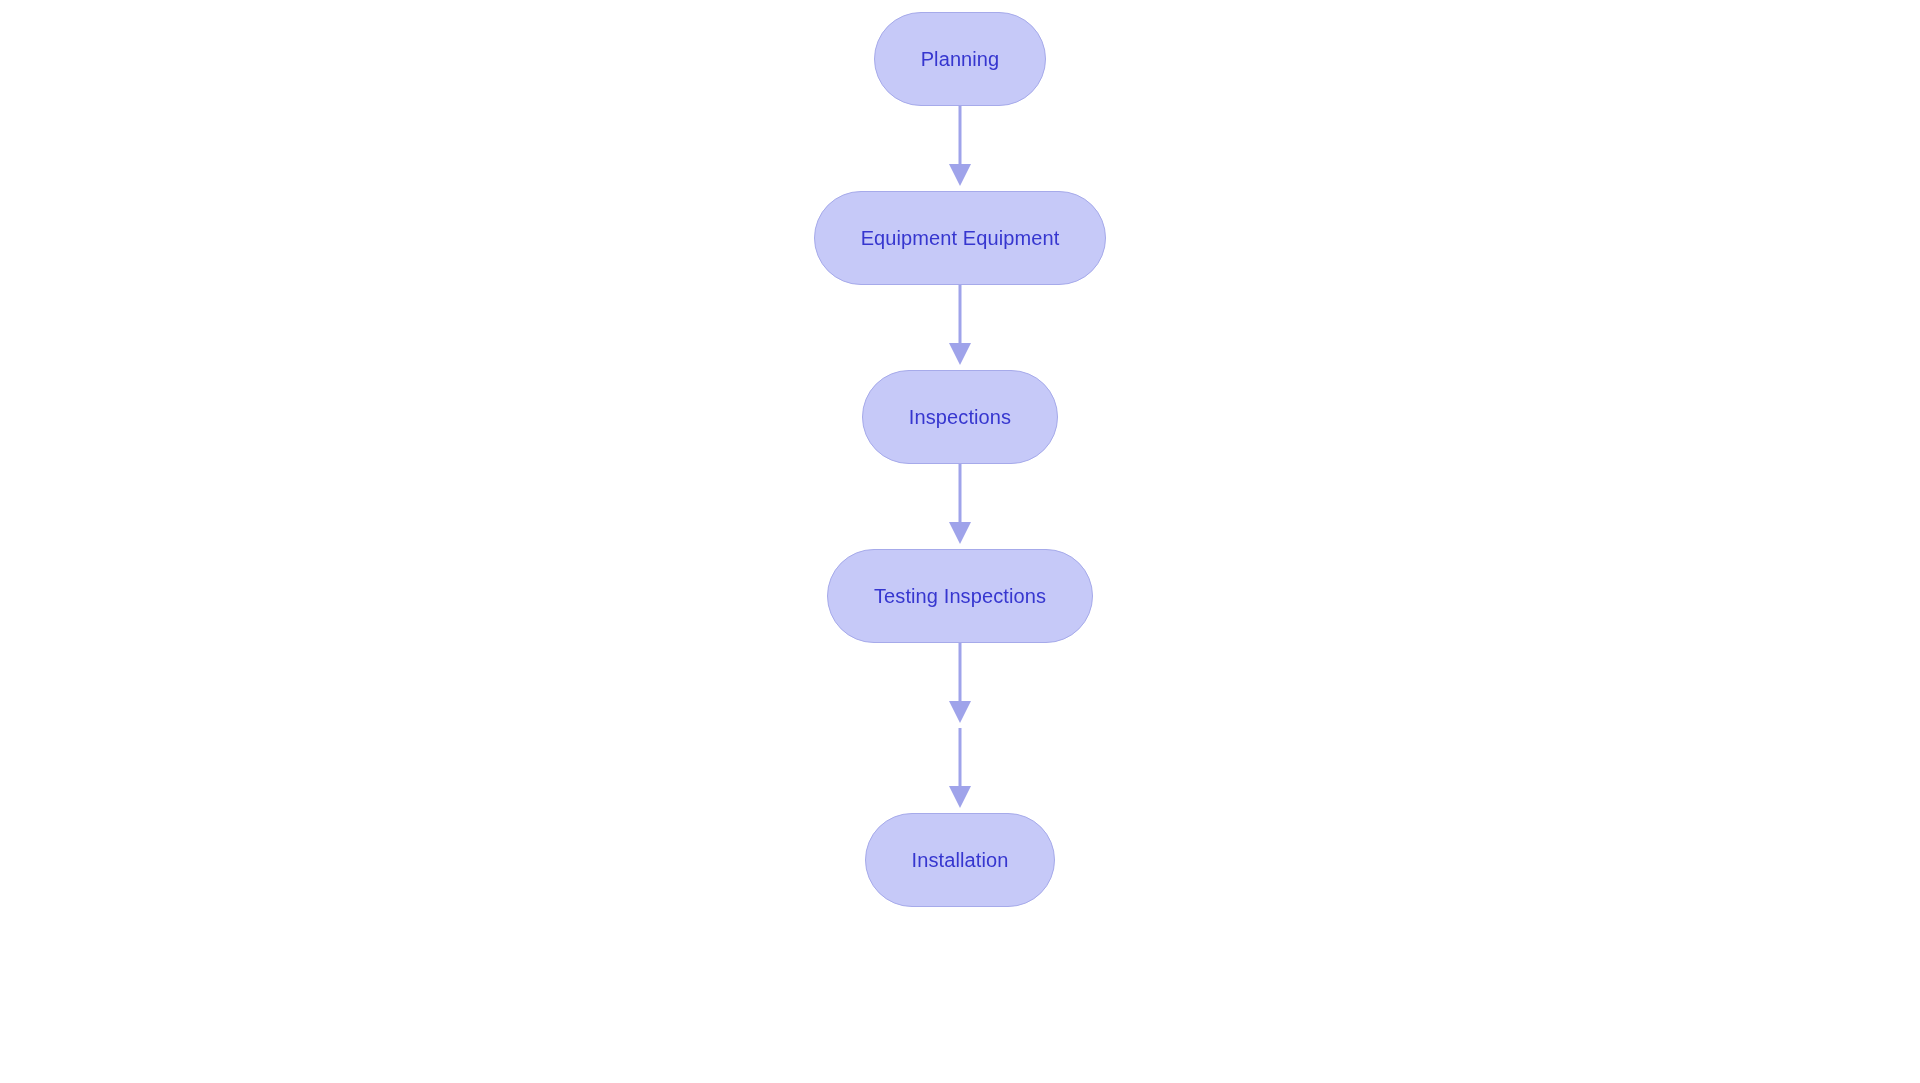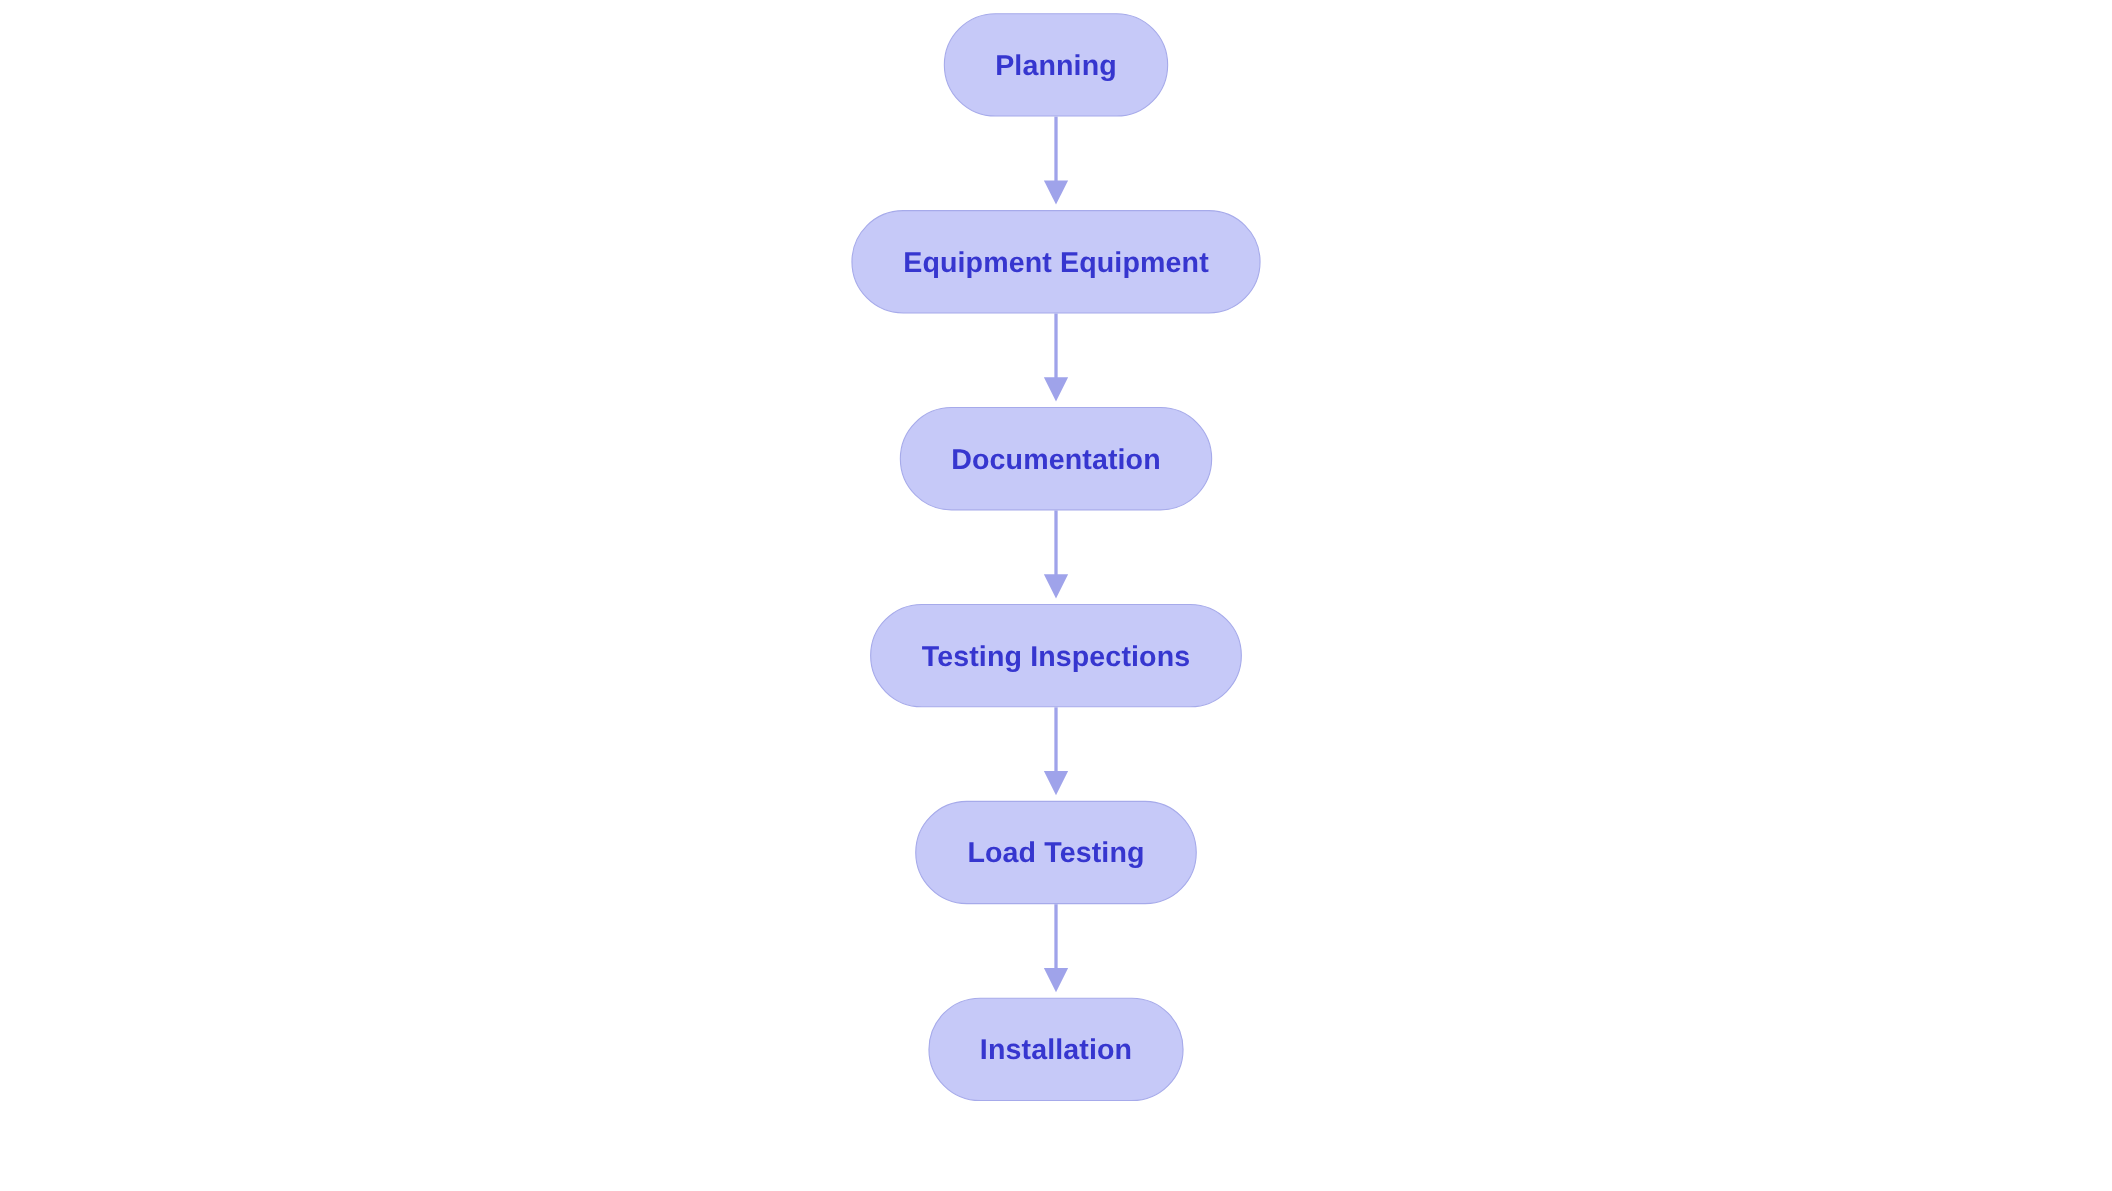--- a/index.html
+++ b/index.html
@@ -46,23 +46,23 @@
     align-items: center;
     justify-content: center;
     background: #c6c9f8;
     border: 1.4px solid #a6aaea;
     border-radius: 47px;
     white-space: nowrap;
     flex: 0 0 auto;
   }
 
   .flow-node-label {
-    font-size: 26px;
+    font-size: 20px;
     line-height: 1;
-    font-weight: 700;
+    font-weight: 400;
     color: #3636cf;
     letter-spacing: 0.1px;
     user-select: none;
   }
 
   .flow-edge {
     position: relative;
     width: 40px;
     height: 85px;
     flex: 0 0 auto;
@@ -96,44 +96,41 @@
     </div>
 
     <div class="flow-edge">
       <svg viewBox="0 0 40 85" xmlns="http://www.w3.org/2000/svg" aria-hidden="true">
         <line x1="20" y1="0" x2="20" y2="63" stroke="#9fa3ea" stroke-width="3"></line>
         <polygon points="20,80 9,58 31,58" fill="#9fa3ea"></polygon>
       </svg>
     </div>
 
     <div class="flow-node">
-      <span class="flow-node-label">Documentation</span>
+      <span class="flow-node-label">Inspections</span>
     </div>
 
     <div class="flow-edge">
       <svg viewBox="0 0 40 85" xmlns="http://www.w3.org/2000/svg" aria-hidden="true">
         <line x1="20" y1="0" x2="20" y2="63" stroke="#9fa3ea" stroke-width="3"></line>
         <polygon points="20,80 9,58 31,58" fill="#9fa3ea"></polygon>
       </svg>
     </div>
 
     <div class="flow-node">
       <span class="flow-node-label">Testing Inspections</span>
     </div>
 
     <div class="flow-edge">
       <svg viewBox="0 0 40 85" xmlns="http://www.w3.org/2000/svg" aria-hidden="true">
         <line x1="20" y1="0" x2="20" y2="63" stroke="#9fa3ea" stroke-width="3"></line>
         <polygon points="20,80 9,58 31,58" fill="#9fa3ea"></polygon>
       </svg>
     </div>
 
-    <div class="flow-node">
-      <span class="flow-node-label">Load Testing</span>
-    </div>
 
     <div class="flow-edge">
       <svg viewBox="0 0 40 85" xmlns="http://www.w3.org/2000/svg" aria-hidden="true">
         <line x1="20" y1="0" x2="20" y2="63" stroke="#9fa3ea" stroke-width="3"></line>
         <polygon points="20,80 9,58 31,58" fill="#9fa3ea"></polygon>
       </svg>
     </div>
 
     <div class="flow-node">
       <span class="flow-node-label">Installation</span>

